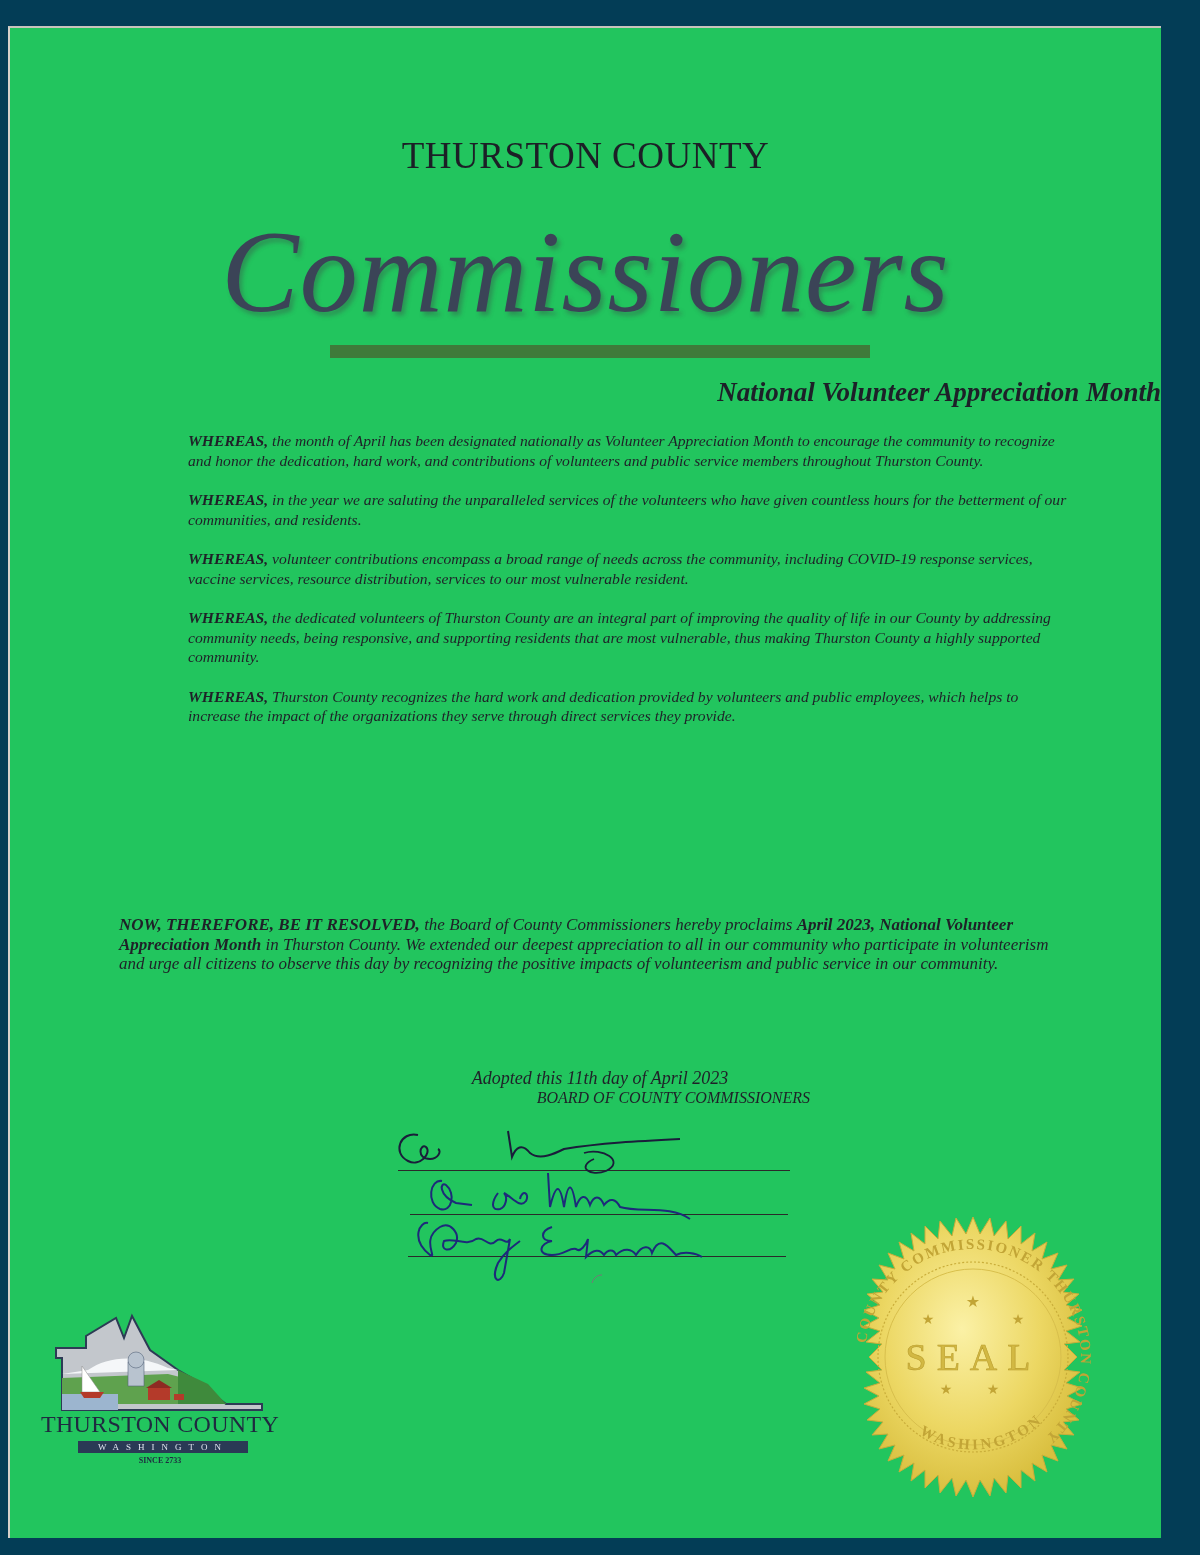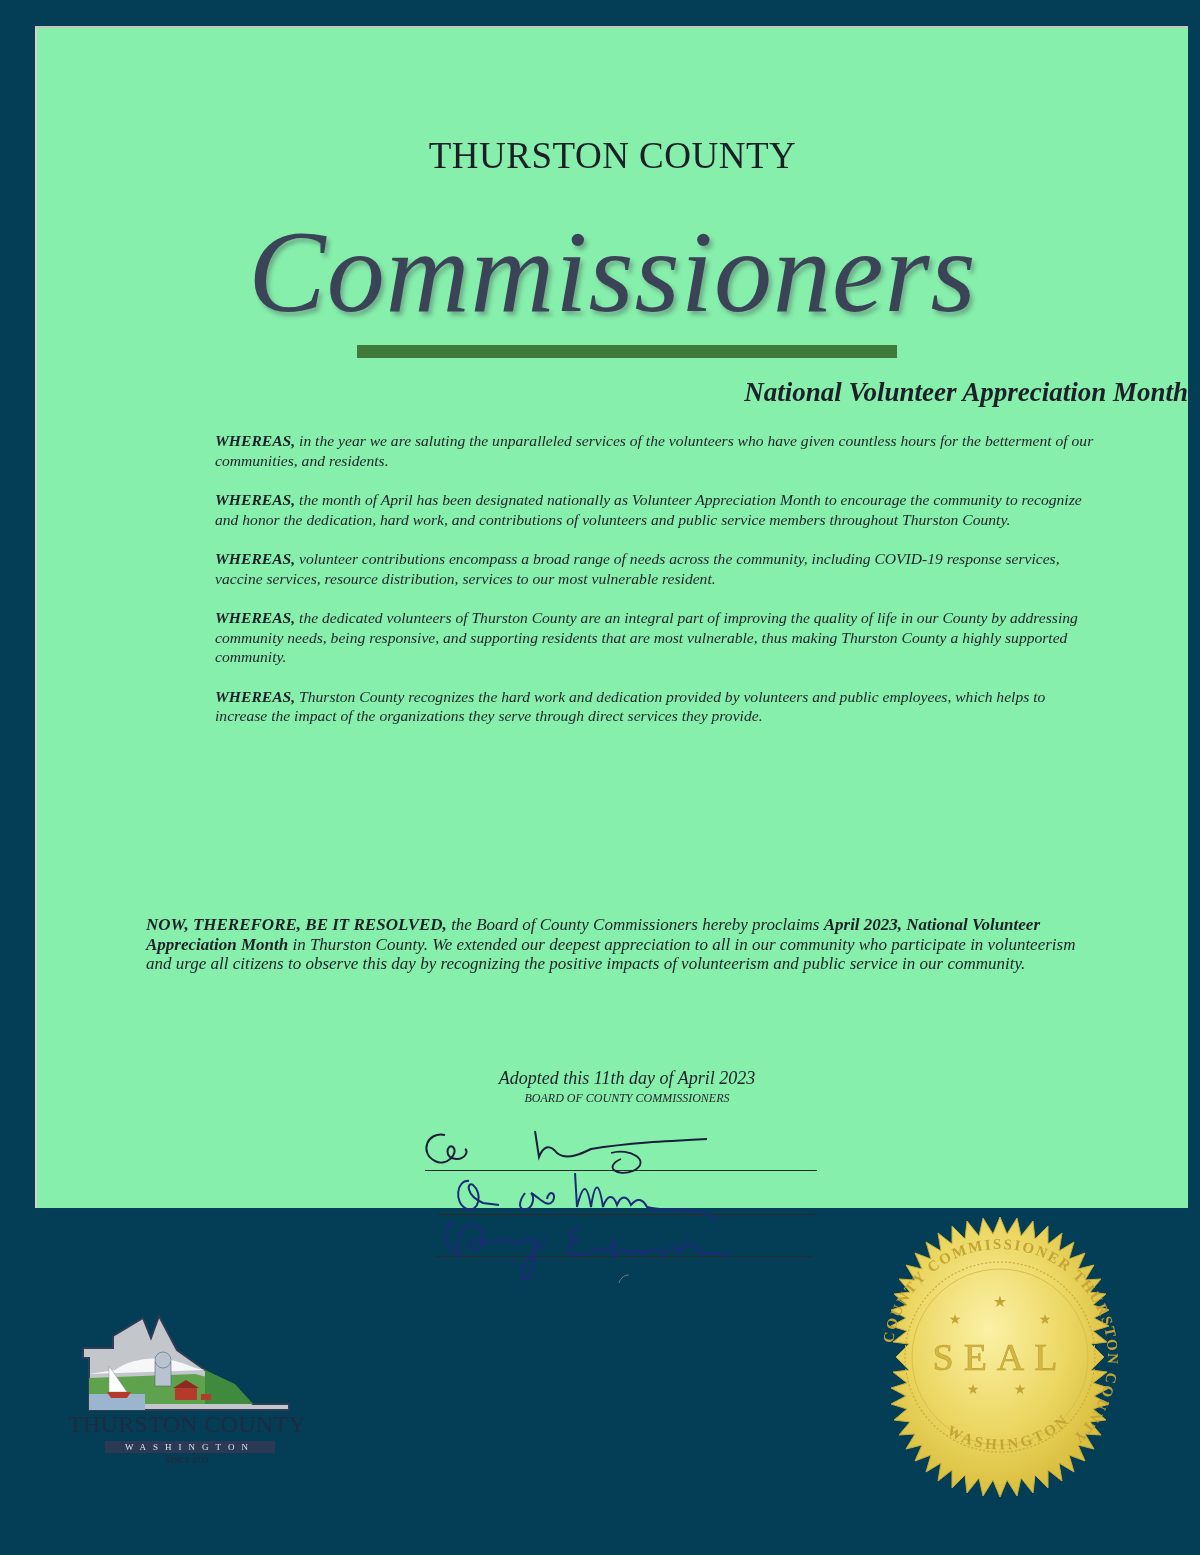--- a/index.html
+++ b/index.html
@@ -5,23 +5,23 @@
   html, body { margin: 0; padding: 0; }
   body {
     width: 1200px; height: 1555px;
     background: #033d56;
     position: relative;
     overflow: hidden;
     font-family: "Liberation Serif", serif;
   }
   .page {
     position: absolute;
-    left: 35px; top: 26px;
-    width: 1153px; height: 1182px;
-    background: #86efac;
+    left: 8px; top: 26px;
+    width: 1153px; height: 1512px;
+    background: #22c55e;
     border-top: 2px solid #c9c4bd;
     border-left: 2px solid #d6d1ca;
     box-sizing: border-box;
   }
   .county-head {
     position: absolute; left: 0; right: 0; top: 106px;
     text-align: center;
     font-size: 37px; color: #1c1f26;
     letter-spacing: 0.5px;
   }
@@ -56,21 +56,21 @@
     position: absolute; left: 105px; top: 883px; width: 950px;
     font-style: italic; font-size: 17px; line-height: 19.5px; color: #1f2128;
     margin: 4px;
   }
   .adopted {
     position: absolute; left: 380px; top: 1040px; width: 420px;
     text-align: center; font-style: italic; font-size: 18px; line-height: 20px; color: #1f2128;
   }
   .board {
     position: absolute; left: 380px; top: 1060px; width: 420px;
-    text-align: center; font-style: italic; font-size: 12px; line-height: 20px; color: #1f2128;
+    text-align: right; font-style: italic; font-size: 16px; line-height: 20px; color: #1f2128;
   }
   .sig-line {
     position: absolute; height: 1px; background: #2a2a2a;
   }
   .sig-svg { position: absolute; left: 370px; top: 1095px; }
   .logo { position: absolute; left: 18px; top: 1280px; }
   .logo-name {
     position: absolute; left: 22px; top: 1383px; width: 256px;
     text-align: center; font-size: 24px; color: #1f2a40; letter-spacing: 0.3px;
   }
@@ -89,22 +89,22 @@
 <body>
 
 <div class="page">
 
   <div class="county-head">THURSTON COUNTY</div>
   <div class="title">Commissioners</div>
   <div class="green-bar"></div>
   <div class="subtitle">National Volunteer Appreciation Month</div>
 
   <div class="whereas-block">
+    <p class="para"><b>WHEREAS,</b><span> the month of April has been designated nationally as Volunteer Appreciation Month to encourage the community to recognize and honor the dedication, hard work, and contributions of volunteers and public service members throughout Thurston County.</span></p>
     <p class="para"><b>WHEREAS,</b><span> in the year we are saluting the unparalleled services of the volunteers who have given countless hours for the betterment of our communities, and residents.</span></p>
-    <p class="para"><b>WHEREAS,</b><span> the month of April has been designated nationally as Volunteer Appreciation Month to encourage the community to recognize and honor the dedication, hard work, and contributions of volunteers and public service members throughout Thurston County.</span></p>
     <p class="para"><b>WHEREAS,</b><span> volunteer contributions encompass a broad range of needs across the community, including COVID-19 response services, vaccine services, resource distribution, services to our most vulnerable resident.</span></p>
     <p class="para"><b>WHEREAS,</b><span> the dedicated volunteers of Thurston County are an integral part of improving the quality of life in our County by addressing community needs, being responsive, and supporting residents that are most vulnerable, thus making Thurston County a highly supported community.</span></p>
     <p class="para"><b>WHEREAS,</b><span> Thurston County recognizes the hard work and dedication provided by volunteers and public employees, which helps to increase the impact of the organizations they serve through direct services they provide.</span></p>
   </div>
 
   <p class="resolved"><b>NOW, THEREFORE, BE IT RESOLVED,</b><span> the Board of County Commissioners hereby proclaims </span><b>April 2023, National Volunteer Appreciation Month</b><span> in Thurston County. We extended our deepest appreciation to all in our community who participate in volunteerism and urge all citizens to observe this day by recognizing the positive impacts of volunteerism and public service in our community.</span></p>
 
   <div class="adopted">Adopted this 11th day of April 2023</div>
   <div class="board">BOARD OF COUNTY COMMISSIONERS</div>
 

